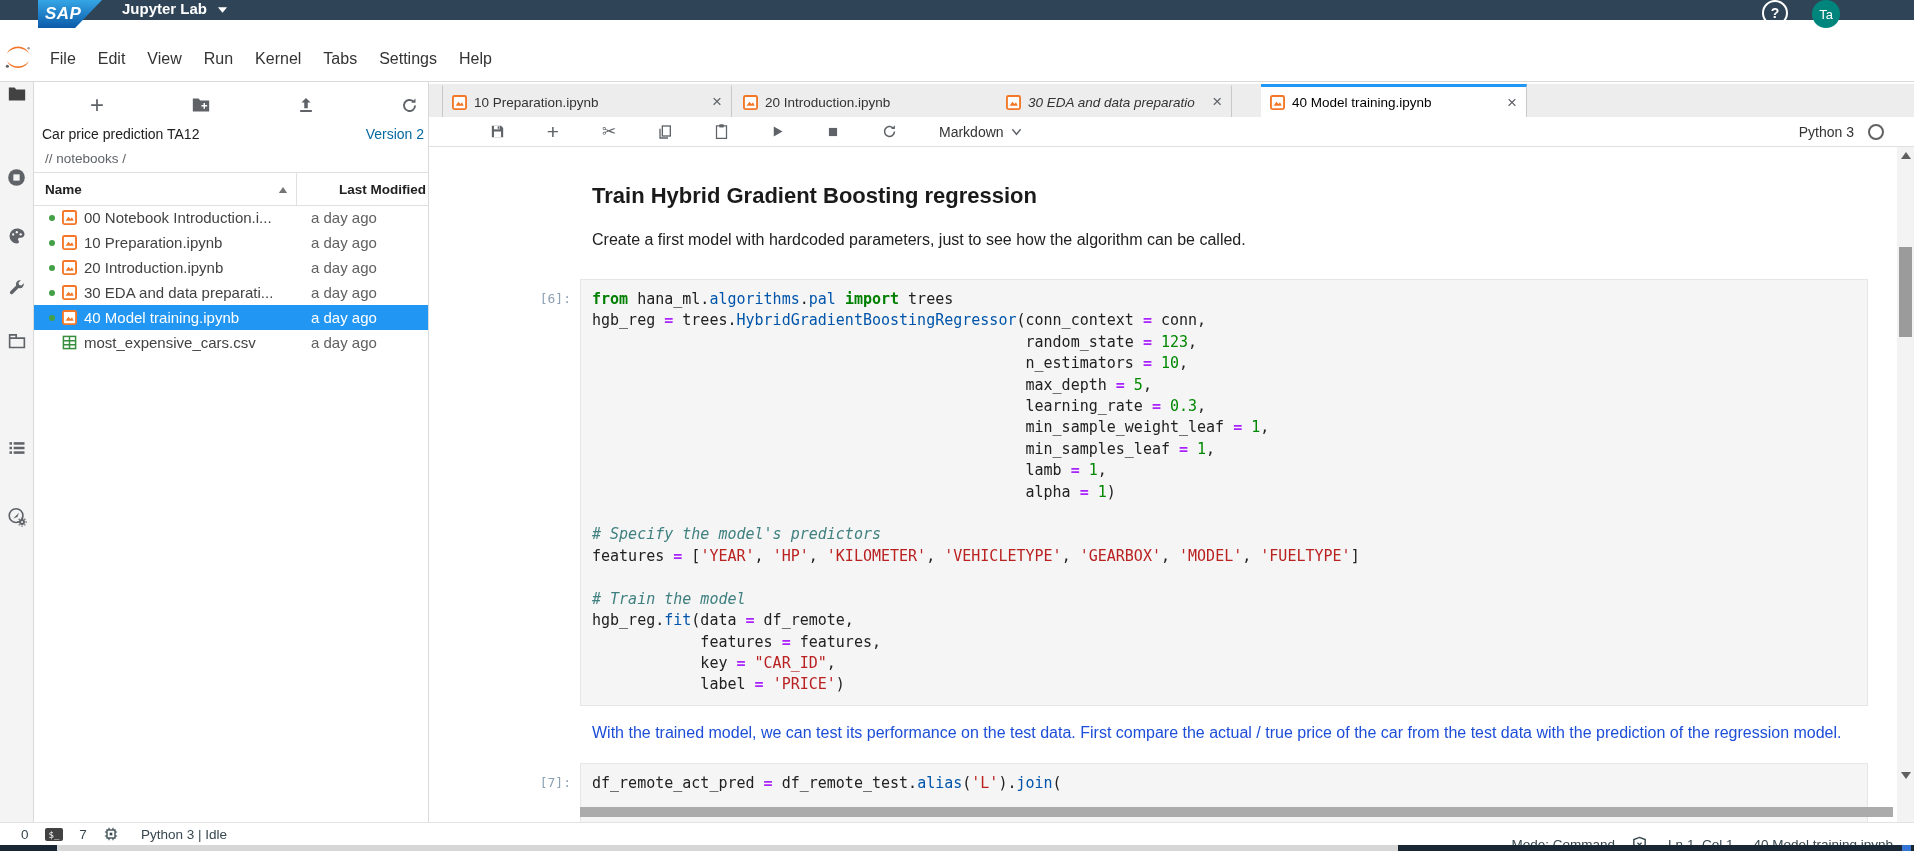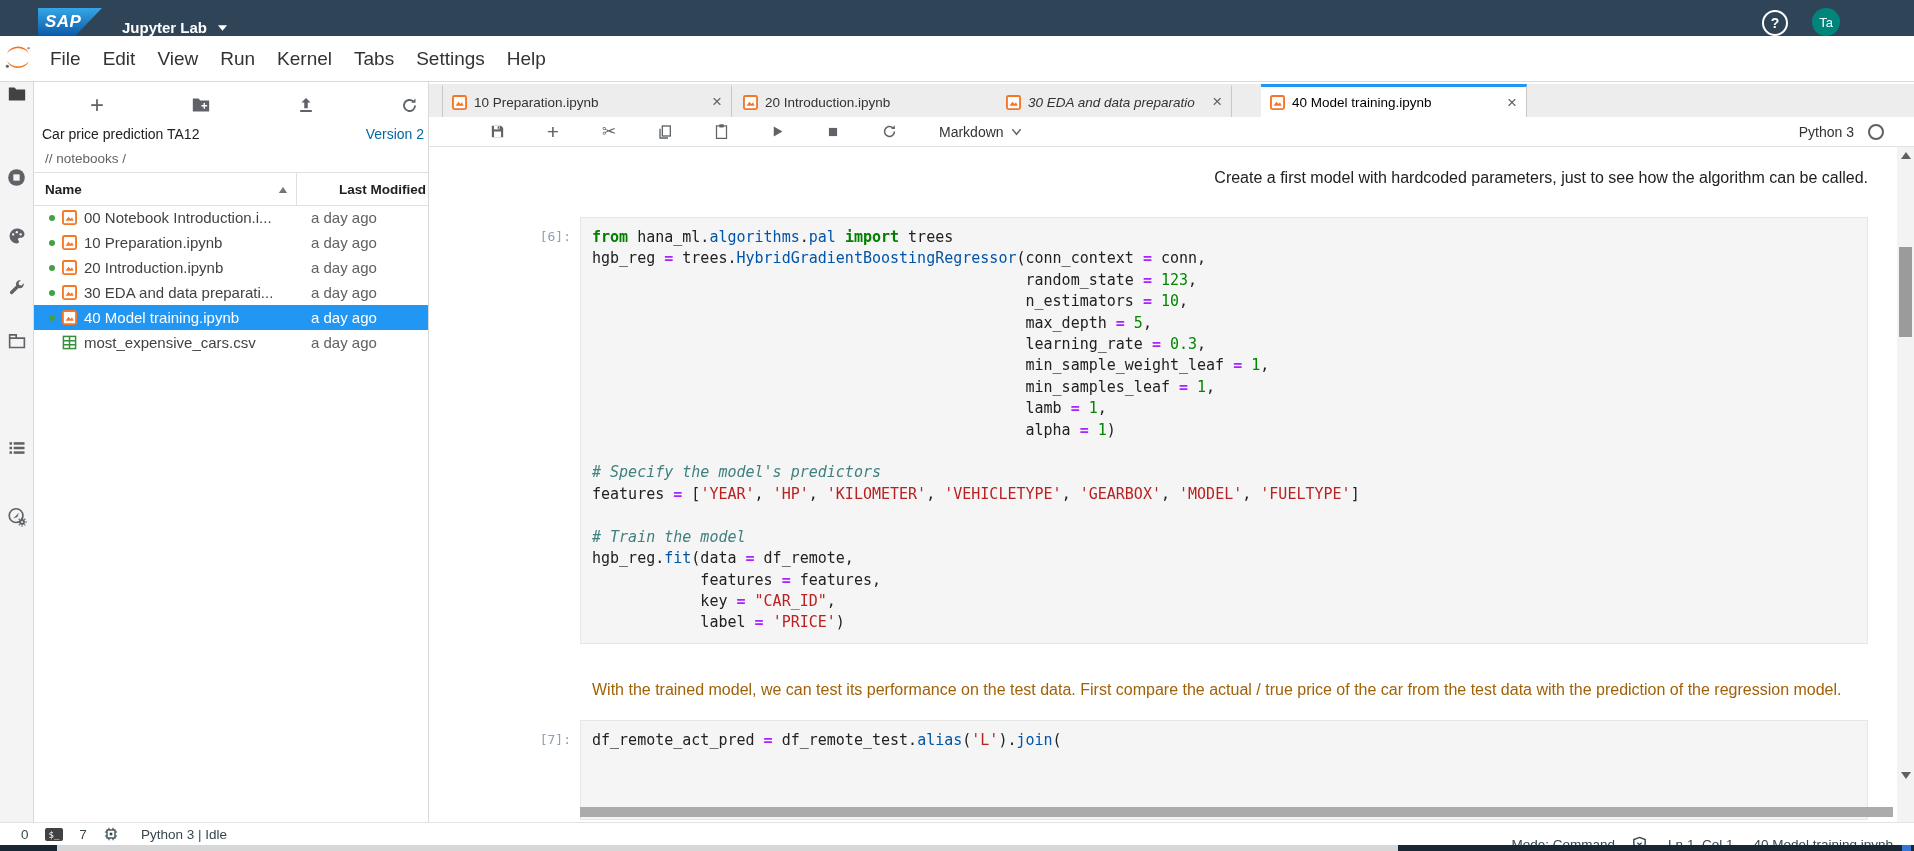--- a/index.html
+++ b/index.html
@@ -1,39 +1,39 @@
 <!DOCTYPE html>
 <html><head>
 <meta charset="utf-8">
 <style>
   html,body{margin:0;padding:0;background:#fff;}
   .screen{position:relative;width:1914px;height:851px;overflow:hidden;
     font-family:"Liberation Sans",sans-serif;background:#fff;}
 
   
-  .topbar{position:absolute;left:0;top:0;width:100%;height:36px;background:#2f4557;
-    display:flex;align-items:flex-end;}
+  .topbar{position:absolute;left:0;top:0;width:100%;height:20px;background:#2f4557;
+    display:flex;align-items:flex-start;}
   .sap-logo{margin-left:38px;width:64px;height:28px;
     background:linear-gradient(180deg,#35a6e6 0%,#0b5aa9 100%);
     clip-path:polygon(0 0,100% 0,58% 100%,0 100%);
     display:flex;align-items:center;}
   .sap-logo span{color:#fff;font-style:italic;font-weight:bold;font-size:17px;
     padding-left:7px;letter-spacing:.5px;}
   .app-title{color:#fff;font-size:15px;font-weight:bold;margin-left:20px;}
   .title-caret{margin-left:10px;}
   .help-circle{margin-left:auto;width:22px;height:22px;border:2px solid #fff;border-radius:50%;
     color:#fff;font-size:14px;font-weight:bold;display:flex;align-items:center;justify-content:center;}
   .avatar{margin:0 74px 0 24px;width:28px;height:28px;border-radius:50%;background:#00857c;
     color:#fff;font-size:13px;display:flex;align-items:center;justify-content:center;}
 
   
   .menubar{position:absolute;left:0;top:36px;width:100%;height:45px;background:#fff;
     border-bottom:1px solid #dadada;display:flex;align-items:center;}
   .jlogo{margin:0 6px 0 3px;}
-  .menu-item{padding:0 11px;font-size:19px;color:#333;cursor:default;}
+  .menu-item{padding:0 11px;font-size:16px;color:#333;cursor:default;}
 
   
   .workspace{position:absolute;left:0;top:82px;width:100%;height:740px;display:flex;}
   .iconstrip{position:relative;width:33px;background:#f4f4f4;border-right:1px solid #d9d9d9;flex:none;}
   .strip-ic{position:absolute;left:0;width:33px;display:flex;justify-content:center;}
 
   
   .filepanel{position:relative;width:394px;flex:none;background:#fff;border-right:1px solid #d9d9d9;}
   .fp-btn{position:absolute;top:10px;width:26px;height:26px;display:flex;align-items:center;
     justify-content:center;color:#5f6368;}
@@ -80,26 +80,26 @@
   .kernel-name{font-size:14px;color:#333;}
   .kernel-circle{width:12px;height:12px;border:2px solid #616161;border-radius:50%;margin:0 30px 0 14px;}
 
   
   .nbscroll{position:absolute;left:0;top:65px;right:17px;bottom:0;overflow:hidden;background:#fff;}
   .cellrow{display:flex;}
   .prompt{width:151px;flex:none;text-align:right;padding:12px 9px 0 0;box-sizing:border-box;
     font-family:"DejaVu Sans Mono",monospace;font-size:13px;color:#8da0b3;}
   .cellbody{flex:1;margin-right:29px;min-width:0;}
   .md-heading{margin-top:36px;padding-left:12px;font-size:22px;font-weight:bold;color:#1a1a1a;}
-  .md-para{margin-top:22px;padding-left:12px;font-size:16px;color:#212121;text-align:right;}
+  .md-para{margin-top:22px;padding-left:12px;font-size:16px;color:#212121;}
   .coderow6{margin-top:30px;}
   .codebox{background:#f5f5f5;border:1px solid #e6e6e6;padding:9px 8px 9px 11px;
     font-family:"DejaVu Sans Mono",monospace;font-size:15px;line-height:21.4px;white-space:pre;
     overflow:hidden;}
-  .md-between{margin-top:32px;padding-left:12px;font-size:16px;line-height:27px;color:#a16207;}
+  .md-between{margin-top:13px;padding-left:12px;font-size:16px;line-height:27px;color:#1d4ed8;}
   .coderow7{margin-top:17px;}
   .coderow7 .codebox{min-height:80px;}
   .tk-k{color:#008000;font-weight:bold;}
   .tk-o{color:#aa22ff;font-weight:bold;}
   .tk-n{color:#008800;}
   .tk-s{color:#ba2121;}
   .tk-c{color:#408080;font-style:italic;}
   .tk-p{color:#0055aa;}
   .tk-t{color:#212121;}
   .hscrollbar{position:absolute;left:151px;right:4px;bottom:5px;height:10px;background:#ababab;}
@@ -394,20 +394,26 @@
               <path d="M3 2l9 11 9-11" fill="none" stroke="#5f6368" stroke-width="3"></path>
             </svg>
         </span>
         <span class="kernel-right">
           <span class="kernel-name">Python 3</span>
           <span class="kernel-circle"></span>
         </span>
       </div>
 
       <div class="nbscroll">
+        <div class="cellrow">
+          <div class="prompt"></div>
+          <div class="cellbody">
+            <div class="md-heading">Train Hybrid Gradient Boosting regression</div>
+          </div>
+        </div>
         <div class="cellrow">
           <div class="prompt"></div>
           <div class="cellbody">
             <div class="md-para">Create a first model with hardcoded parameters, just to see how the algorithm can be called.</div>
           </div>
         </div>
         <div class="cellrow coderow6">
           <div class="prompt">[6]:</div>
           <div class="cellbody">
             <div class="codebox"><div class="cl"><span class="tk-k">from</span><span class="tk-t"> hana_ml.</span><span class="tk-p">algorithms</span><span class="tk-t">.</span><span class="tk-p">pal</span><span class="tk-t"> </span><span class="tk-k">import</span><span class="tk-t"> trees</span></div><div class="cl"><span class="tk-t">hgb_reg </span><span class="tk-o">=</span><span class="tk-t"> trees.</span><span class="tk-p">HybridGradientBoostingRegressor</span><span class="tk-t">(conn_context </span><span class="tk-o">=</span><span class="tk-t"> conn,</span></div><div class="cl"><span class="tk-t">                                                random_state </span><span class="tk-o">=</span><span class="tk-t"> </span><span class="tk-n">123</span><span class="tk-t">,</span></div><div class="cl"><span class="tk-t">                                                n_estimators </span><span class="tk-o">=</span><span class="tk-t"> </span><span class="tk-n">10</span><span class="tk-t">,</span></div><div class="cl"><span class="tk-t">                                                max_depth </span><span class="tk-o">=</span><span class="tk-t"> </span><span class="tk-n">5</span><span class="tk-t">,</span></div><div class="cl"><span class="tk-t">                                                learning_rate </span><span class="tk-o">=</span><span class="tk-t"> </span><span class="tk-n">0.3</span><span class="tk-t">,</span></div><div class="cl"><span class="tk-t">                                                min_sample_weight_leaf </span><span class="tk-o">=</span><span class="tk-t"> </span><span class="tk-n">1</span><span class="tk-t">,</span></div><div class="cl"><span class="tk-t">                                                min_samples_leaf </span><span class="tk-o">=</span><span class="tk-t"> </span><span class="tk-n">1</span><span class="tk-t">,</span></div><div class="cl"><span class="tk-t">                                                lamb </span><span class="tk-o">=</span><span class="tk-t"> </span><span class="tk-n">1</span><span class="tk-t">,</span></div><div class="cl"><span class="tk-t">                                                alpha </span><span class="tk-o">=</span><span class="tk-t"> </span><span class="tk-n">1</span><span class="tk-t">)</span></div><div class="cl">&nbsp;</div><div class="cl"><span class="tk-c"># Specify the model's predictors</span></div><div class="cl"><span class="tk-t">features </span><span class="tk-o">=</span><span class="tk-t"> [</span><span class="tk-s">'YEAR'</span><span class="tk-t">, </span><span class="tk-s">'HP'</span><span class="tk-t">, </span><span class="tk-s">'KILOMETER'</span><span class="tk-t">, </span><span class="tk-s">'VEHICLETYPE'</span><span class="tk-t">, </span><span class="tk-s">'GEARBOX'</span><span class="tk-t">, </span><span class="tk-s">'MODEL'</span><span class="tk-t">, </span><span class="tk-s">'FUELTYPE'</span><span class="tk-t">]</span></div><div class="cl">&nbsp;</div><div class="cl"><span class="tk-c"># Train the model</span></div><div class="cl"><span class="tk-t">hgb_reg.</span><span class="tk-p">fit</span><span class="tk-t">(data </span><span class="tk-o">=</span><span class="tk-t"> df_remote,</span></div><div class="cl"><span class="tk-t">            features </span><span class="tk-o">=</span><span class="tk-t"> features,</span></div><div class="cl"><span class="tk-t">            key </span><span class="tk-o">=</span><span class="tk-t"> </span><span class="tk-s">"CAR_ID"</span><span class="tk-t">,</span></div><div class="cl"><span class="tk-t">            label </span><span class="tk-o">=</span><span class="tk-t"> </span><span class="tk-s">'PRICE'</span><span class="tk-t">)</span></div></div>

